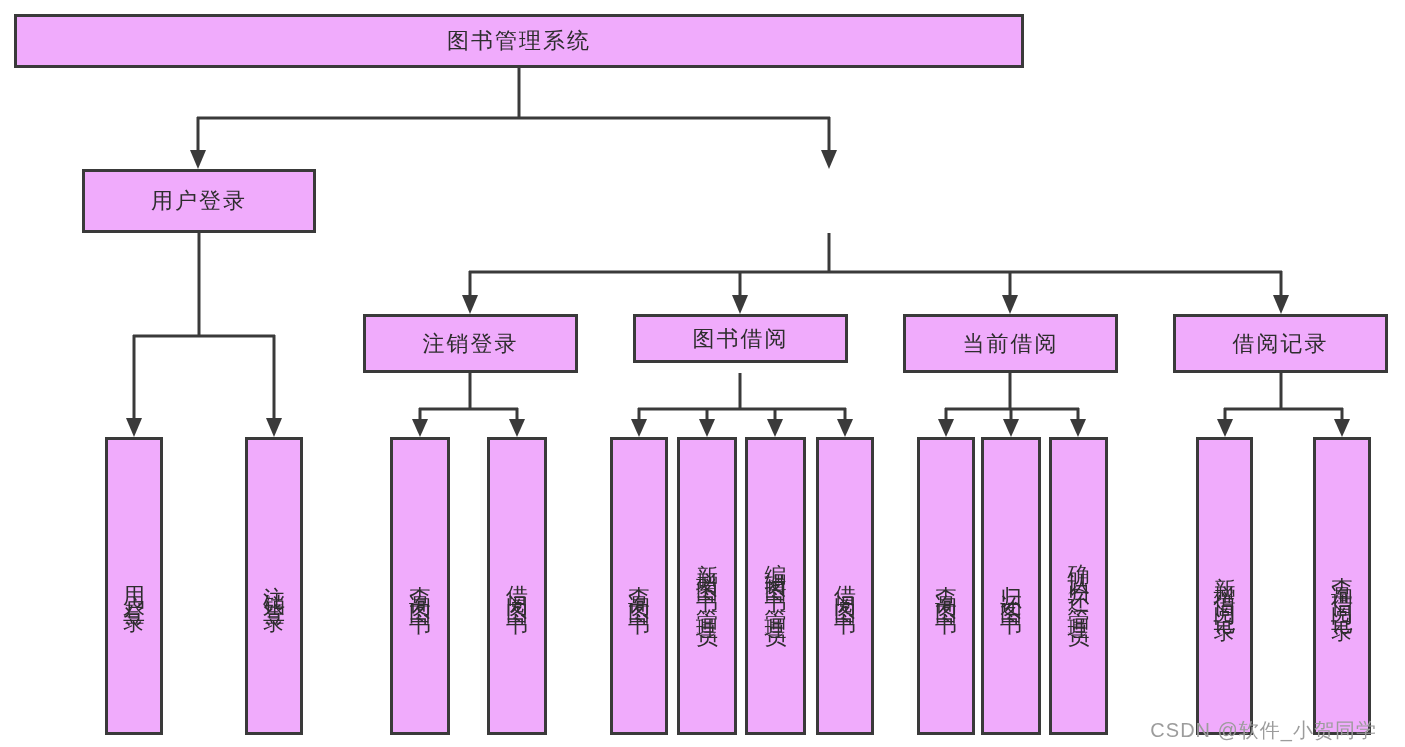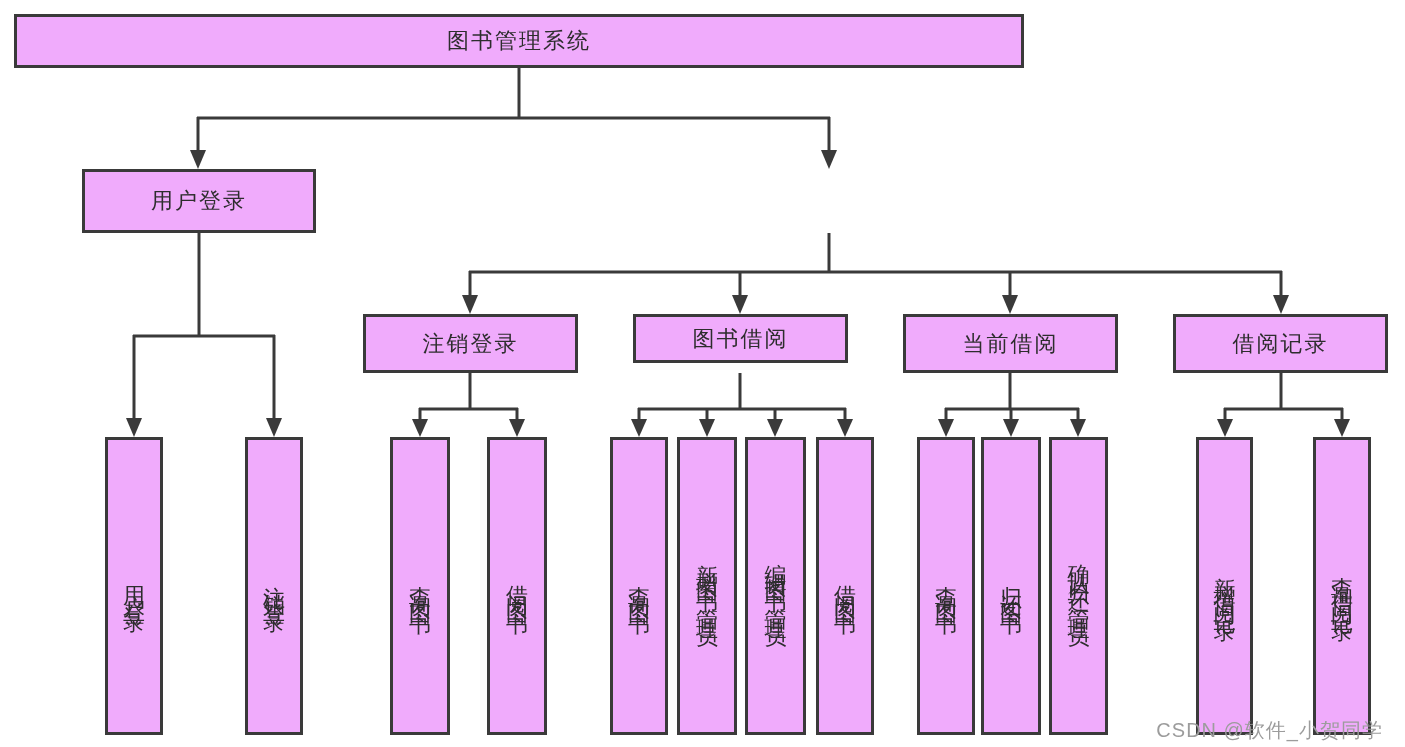--- a/index.html
+++ b/index.html
@@ -44,21 +44,21 @@
     white-space: nowrap;
   }
   .vbox span {
     writing-mode: vertical-rl;
     text-orientation: mixed;
     letter-spacing: 9px;
     line-height: 1;
   }
   .watermark {
     position: absolute;
-    right: 22px;
+    right: 28px;
     top: 717px;
     font-size: 20px;
     letter-spacing: 1px;
     color: var(--watermark, #9c9c9c);
     white-space: nowrap;
   }
 </style>
 </head>
 <body>
 

